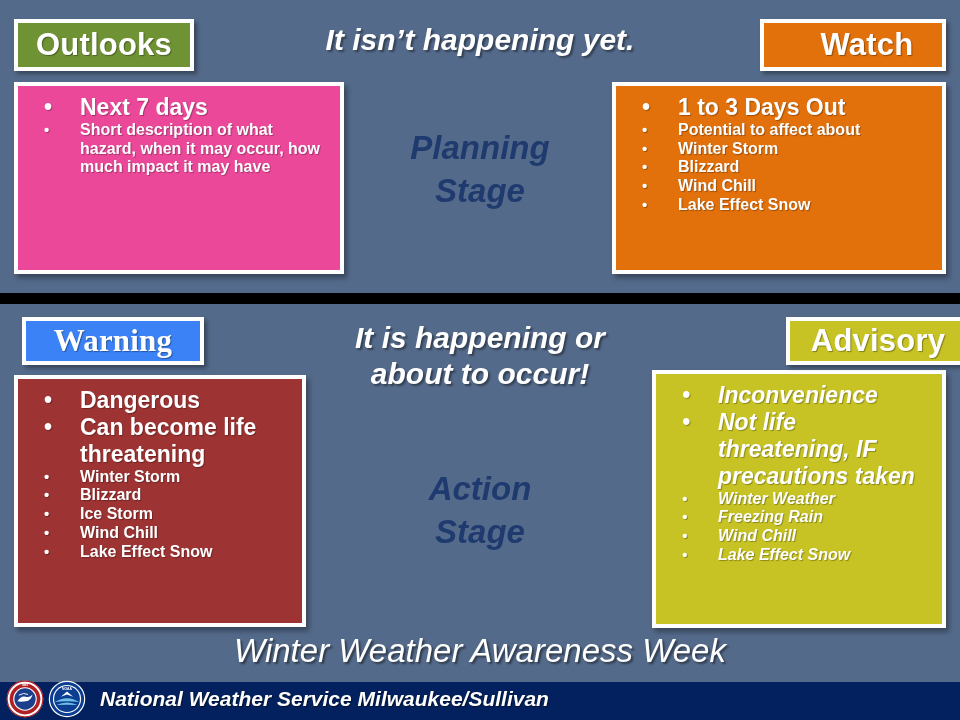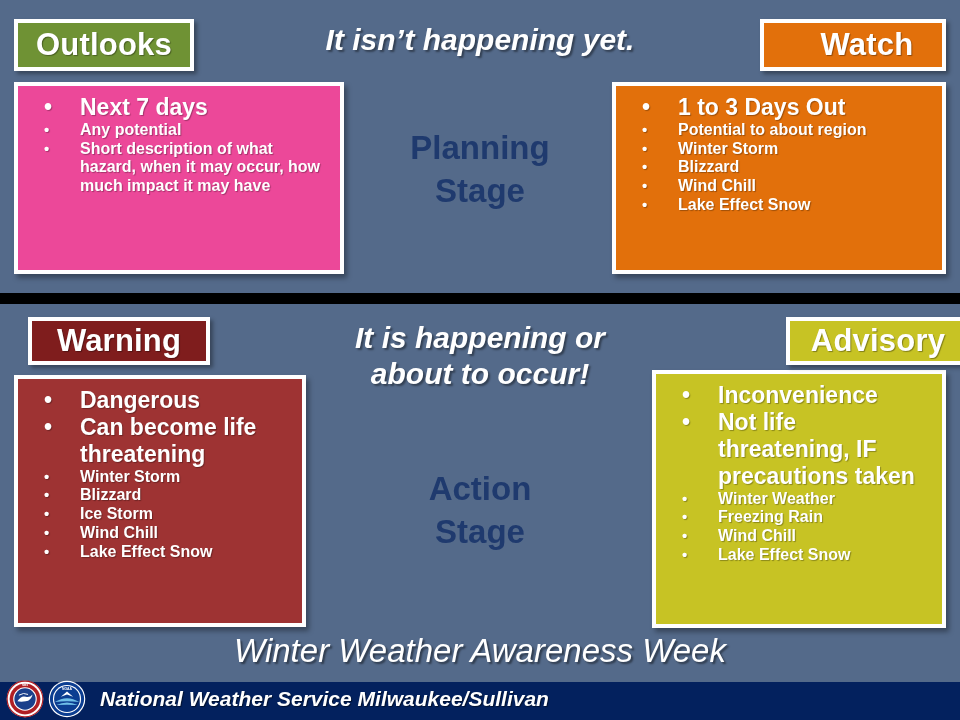--- a/index.html
+++ b/index.html
@@ -77,20 +77,21 @@
     font-size: 30px;
     line-height: 1.2;
     text-shadow: 2px 2px 2px rgba(0,0,0,.4);
     z-index: 2;
   }
   .stage {
     position: absolute;
     text-align: center;
     color: #1f3a6e;
     font-weight: bold;
+    font-style: italic;
     font-size: 33px;
     line-height: 1.3;
     z-index: 2;
   }
 
   
   #divider {
     position: absolute;
     left: 0;
     top: 293px;
@@ -149,50 +150,49 @@
 
 <div id="slide">
 
   <div class="tab" id="tab-outlooks" style="left:14px; top:19px; width:180px; height:52px; background:#6f9234;">
     <span>Outlooks</span>
   </div>
 
   <div class="panel" id="panel-outlooks" style="left:14px; top:82px; width:330px; height:192px; background:#ec4899;">
     <ul>
       <li class="lg">Next 7 days</li>
-      <li class="sm">Any potential</li>
       <li class="sm">Short description of what hazard, when it may occur, how much impact it may have</li>
     </ul>
   </div>
 
   <div class="headline" id="headline-top" style="left:255px; top:22px; width:450px;">It isn’t happening yet.</div>
 
   <div class="stage" id="stage-top" style="left:320px; top:127px; width:320px;">
     <div>Planning</div>
     <div>Stage</div>
   </div>
 
   <div class="tab" id="tab-watch" style="left:760px; top:19px; width:186px; height:52px; background:#e2700b;padding-left:28px;">
     <span>Watch</span>
   </div>
 
   <div class="panel" id="panel-watch" style="left:612px; top:82px; width:334px; height:192px; background:#e2700b;">
     <ul>
       <li class="lg">1 to 3 Days Out</li>
-      <li class="sm">Potential to about region</li>
+      <li class="sm">Potential to affect about</li>
       <li class="sm">Winter Storm</li>
       <li class="sm">Blizzard</li>
       <li class="sm">Wind Chill</li>
       <li class="sm">Lake Effect Snow</li>
     </ul>
   </div>
 
   <div id="divider"></div>
 
-  <div class="tab" id="tab-warning" style="left:28px; top:317px; width:182px; height:48px; background:#7f1d1d;">
+  <div class="tab" id="tab-warning" style="left:22px; top:317px; width:182px; height:48px; background:#3b82f6;font-family:Liberation Serif, serif;">
     <span>Warning</span>
   </div>
 
   <div class="panel" id="panel-warning" style="left:14px; top:375px; width:292px; height:252px; background:#9e3333;">
     <ul>
       <li class="lg">Dangerous</li>
       <li class="lg">Can become life threatening</li>
       <li class="sm">Winter Storm</li>
       <li class="sm">Blizzard</li>
       <li class="sm">Ice Storm</li>
@@ -208,21 +208,21 @@
 
   <div class="stage" id="stage-bottom" style="left:325px; top:468px; width:310px;">
     <div>Action</div>
     <div>Stage</div>
   </div>
 
   <div class="tab" id="tab-advisory" style="left:786px; top:317px; width:184px; height:48px; background:#c7c324;">
     <span>Advisory</span>
   </div>
 
-  <div class="panel" id="panel-advisory" style="left:652px; top:370px; width:294px; height:258px; background:#c7c324;">
+  <div class="panel" id="panel-advisory" style="left:652px; top:370px; width:294px; height:258px; background:#c7c324;font-style:italic;">
     <ul>
       <li class="lg">Inconvenience</li>
       <li class="lg">Not life threatening, IF precautions taken</li>
       <li class="sm">Winter Weather</li>
       <li class="sm">Freezing Rain</li>
       <li class="sm">Wind Chill</li>
       <li class="sm">Lake Effect Snow</li>
     </ul>
   </div>
 

